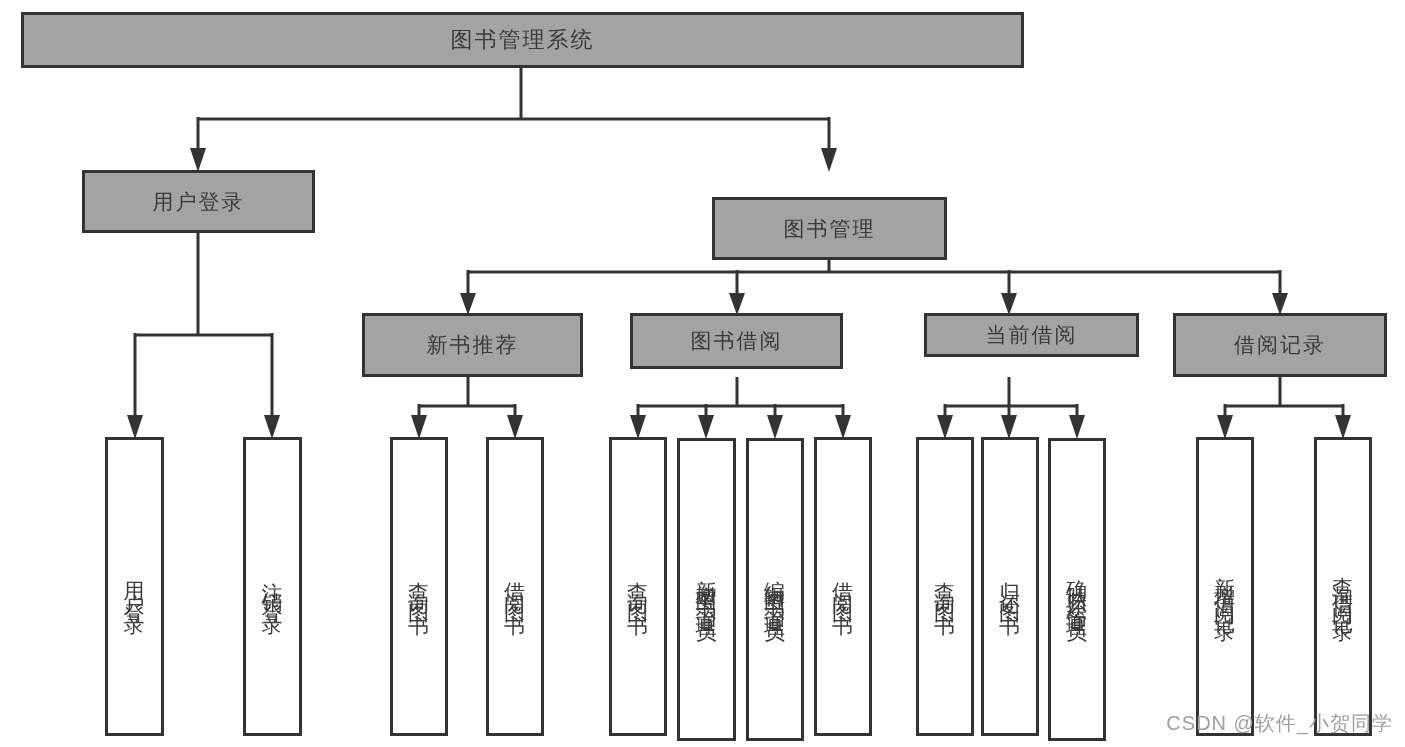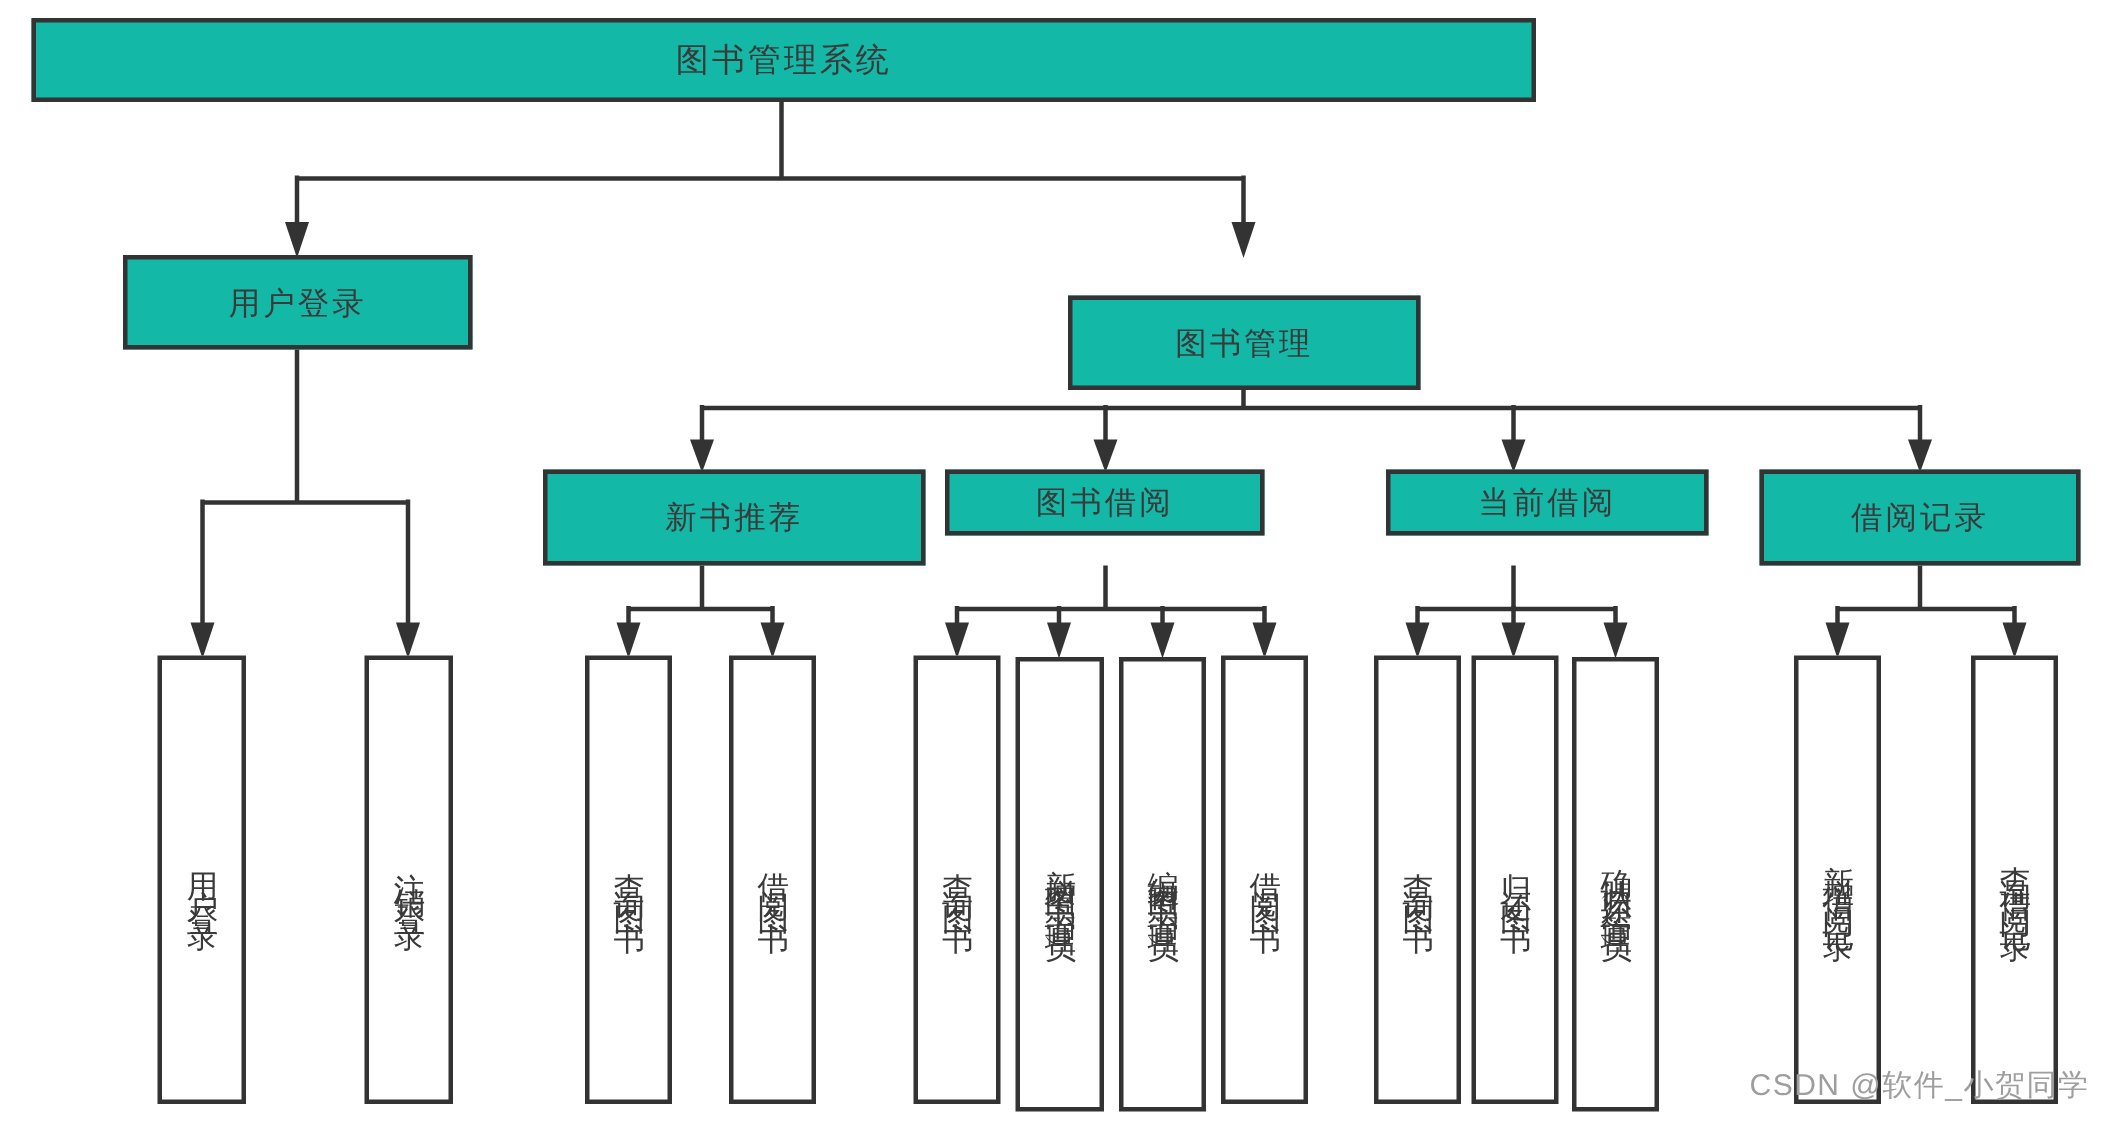--- a/index.html
+++ b/index.html
@@ -16,21 +16,21 @@
 
   svg.wires {
     position: absolute;
     left: 0; top: 0;
     width: 1405px; height: 747px;
     pointer-events: none;
   }
 
   .node {
     position: absolute;
-    background: #14b8a6;
+    background: #a3a3a3;
     border: 3px solid #333333;
     color: #3a3a3a;
     display: flex;
     align-items: center;
     justify-content: center;
     font-size: 21px;
     letter-spacing: 2px;
     white-space: nowrap;
   }
 
@@ -136,22 +136,22 @@
       <polygon points="1217,415 1233,415 1225,439"></polygon>
       <polygon points="1335,415 1351,415 1343,439"></polygon>
     </g>
   </svg>
 
   <div class="node root" style="left:21px; top:12px; width:1003px; height:56px;">图书管理系统</div>
 
   <div class="node" style="left:82px; top:170px; width:233px; height:63px;">用户登录</div>
   <div class="node" style="left:712px; top:170px; width:235px; height:63px;margin-top:27px;">图书管理</div>
 
-  <div class="node" style="left:362px; top:313px; width:255px; height:64px;">新书推荐</div>
-  <div class="node" style="left:630px; top:313px; width:213px; height:44px;">图书借阅</div>
+  <div class="node" style="left:362px; top:313px; width:221px; height:64px;">新书推荐</div>
+  <div class="node" style="left:630px; top:313px; width:213px; height:56px;">图书借阅</div>
   <div class="node" style="left:924px; top:313px; width:215px; height:44px;">当前借阅</div>
   <div class="node" style="left:1173px; top:313px; width:214px; height:64px;">借阅记录</div>
 
   <div class="leaf" style="left:105px; top:437px; width:59px; height:299px;">用户登录</div>
   <div class="leaf" style="left:243px; top:437px; width:59px; height:299px;">注销登录</div>
 
   <div class="leaf" style="left:390px; top:437px; width:58px; height:299px;">查询图书</div>
   <div class="leaf" style="left:486px; top:437px; width:58px; height:299px;">借阅图书</div>
 
   <div class="leaf" style="left:609px; top:437px; width:58px; height:299px;">查询图书</div>

